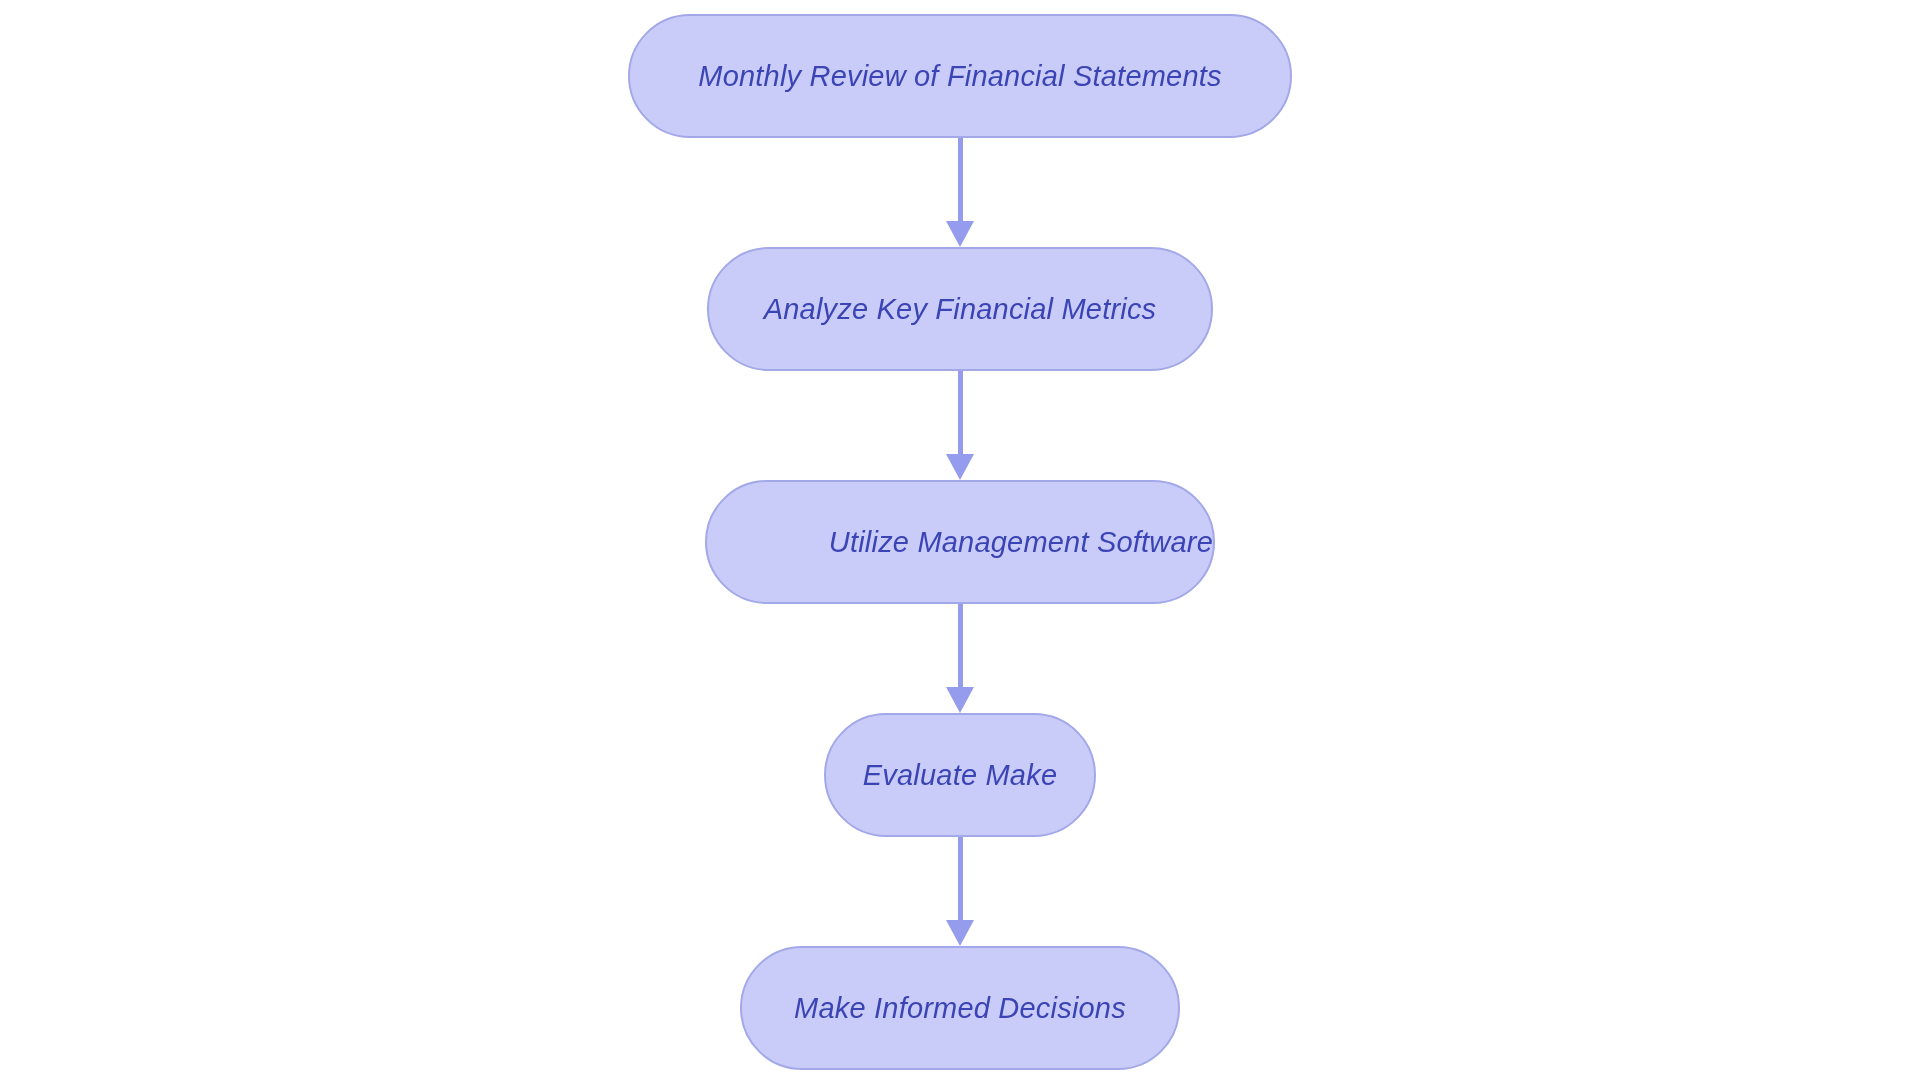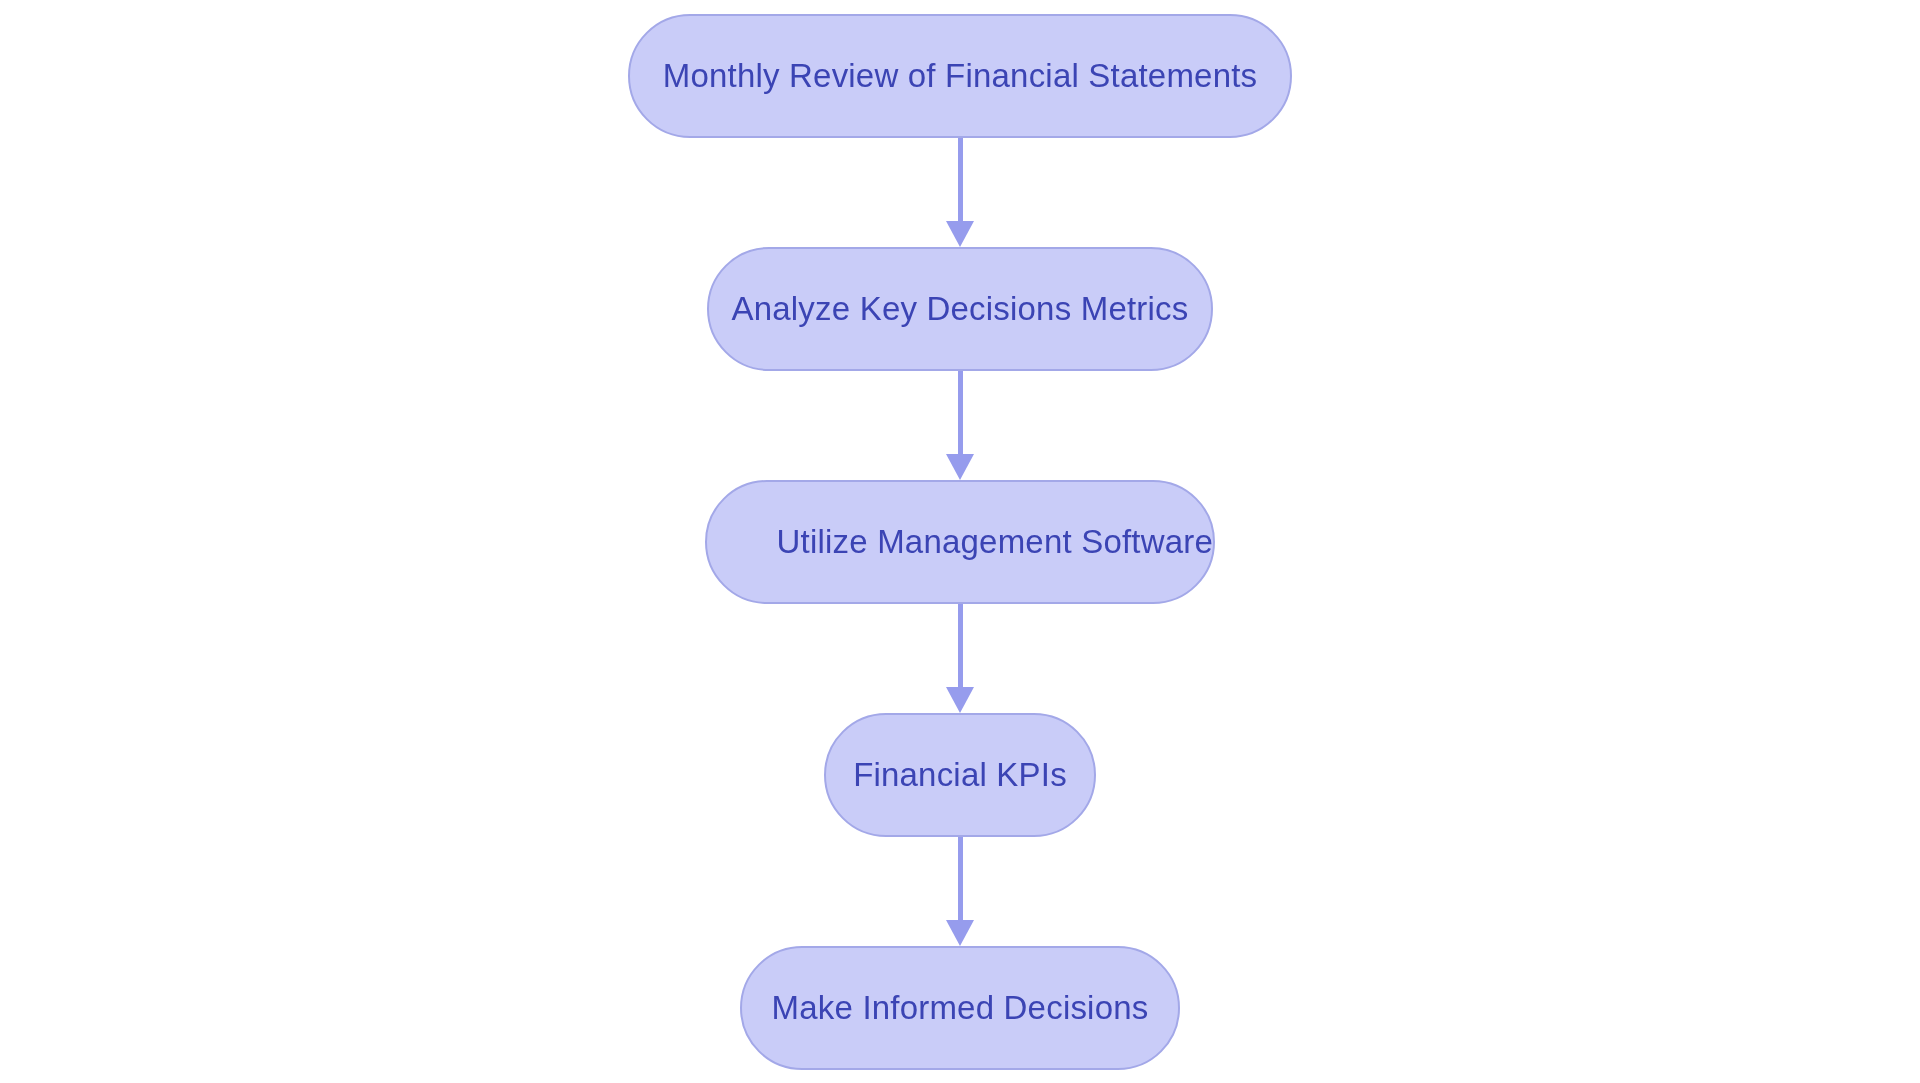--- a/index.html
+++ b/index.html
@@ -26,23 +26,24 @@
     height: 124px;
     border-radius: 62px;
     background: var(--node-fill);
     border: 2px solid var(--node-border);
     display: flex;
     align-items: center;
     justify-content: center;
   }
   .node .label {
     color: var(--node-text);
-    font-size: 33px;
+    font-size: 29px;
     letter-spacing: 0.2px;
     white-space: nowrap;
+    font-style: italic;
   }
   .node-1 { top: 14px;  width: 664px; }
   .node-2 { top: 247px; width: 506px; }
   .node-3 { top: 480px; width: 510px; justify-content: flex-end; }
   .node-4 { top: 713px; width: 272px; }
   .node-5 { top: 946px; width: 440px; }
 
   .arrow-line {
     position: absolute;
     left: calc(50% - 2.5px);
@@ -75,39 +76,39 @@
   <div class="node node-1">
     <span class="label">Monthly Review of Financial Statements</span>
   </div>
 
   <div class="arrow a1">
     <div class="arrow-line"></div>
     <div class="arrow-head"></div>
   </div>
 
   <div class="node node-2">
-    <span class="label">Analyze Key Decisions Metrics</span>
+    <span class="label">Analyze Key Financial Metrics</span>
   </div>
 
   <div class="arrow a2">
     <div class="arrow-line"></div>
     <div class="arrow-head"></div>
   </div>
 
   <div class="node node-3">
     <span class="label">Utilize Management Software</span>
   </div>
 
   <div class="arrow a3">
     <div class="arrow-line"></div>
     <div class="arrow-head"></div>
   </div>
 
   <div class="node node-4">
-    <span class="label">Financial KPIs</span>
+    <span class="label">Evaluate Make</span>
   </div>
 
   <div class="arrow a4">
     <div class="arrow-line"></div>
     <div class="arrow-head"></div>
   </div>
 
   <div class="node node-5">
     <span class="label">Make Informed Decisions</span>
   </div>

